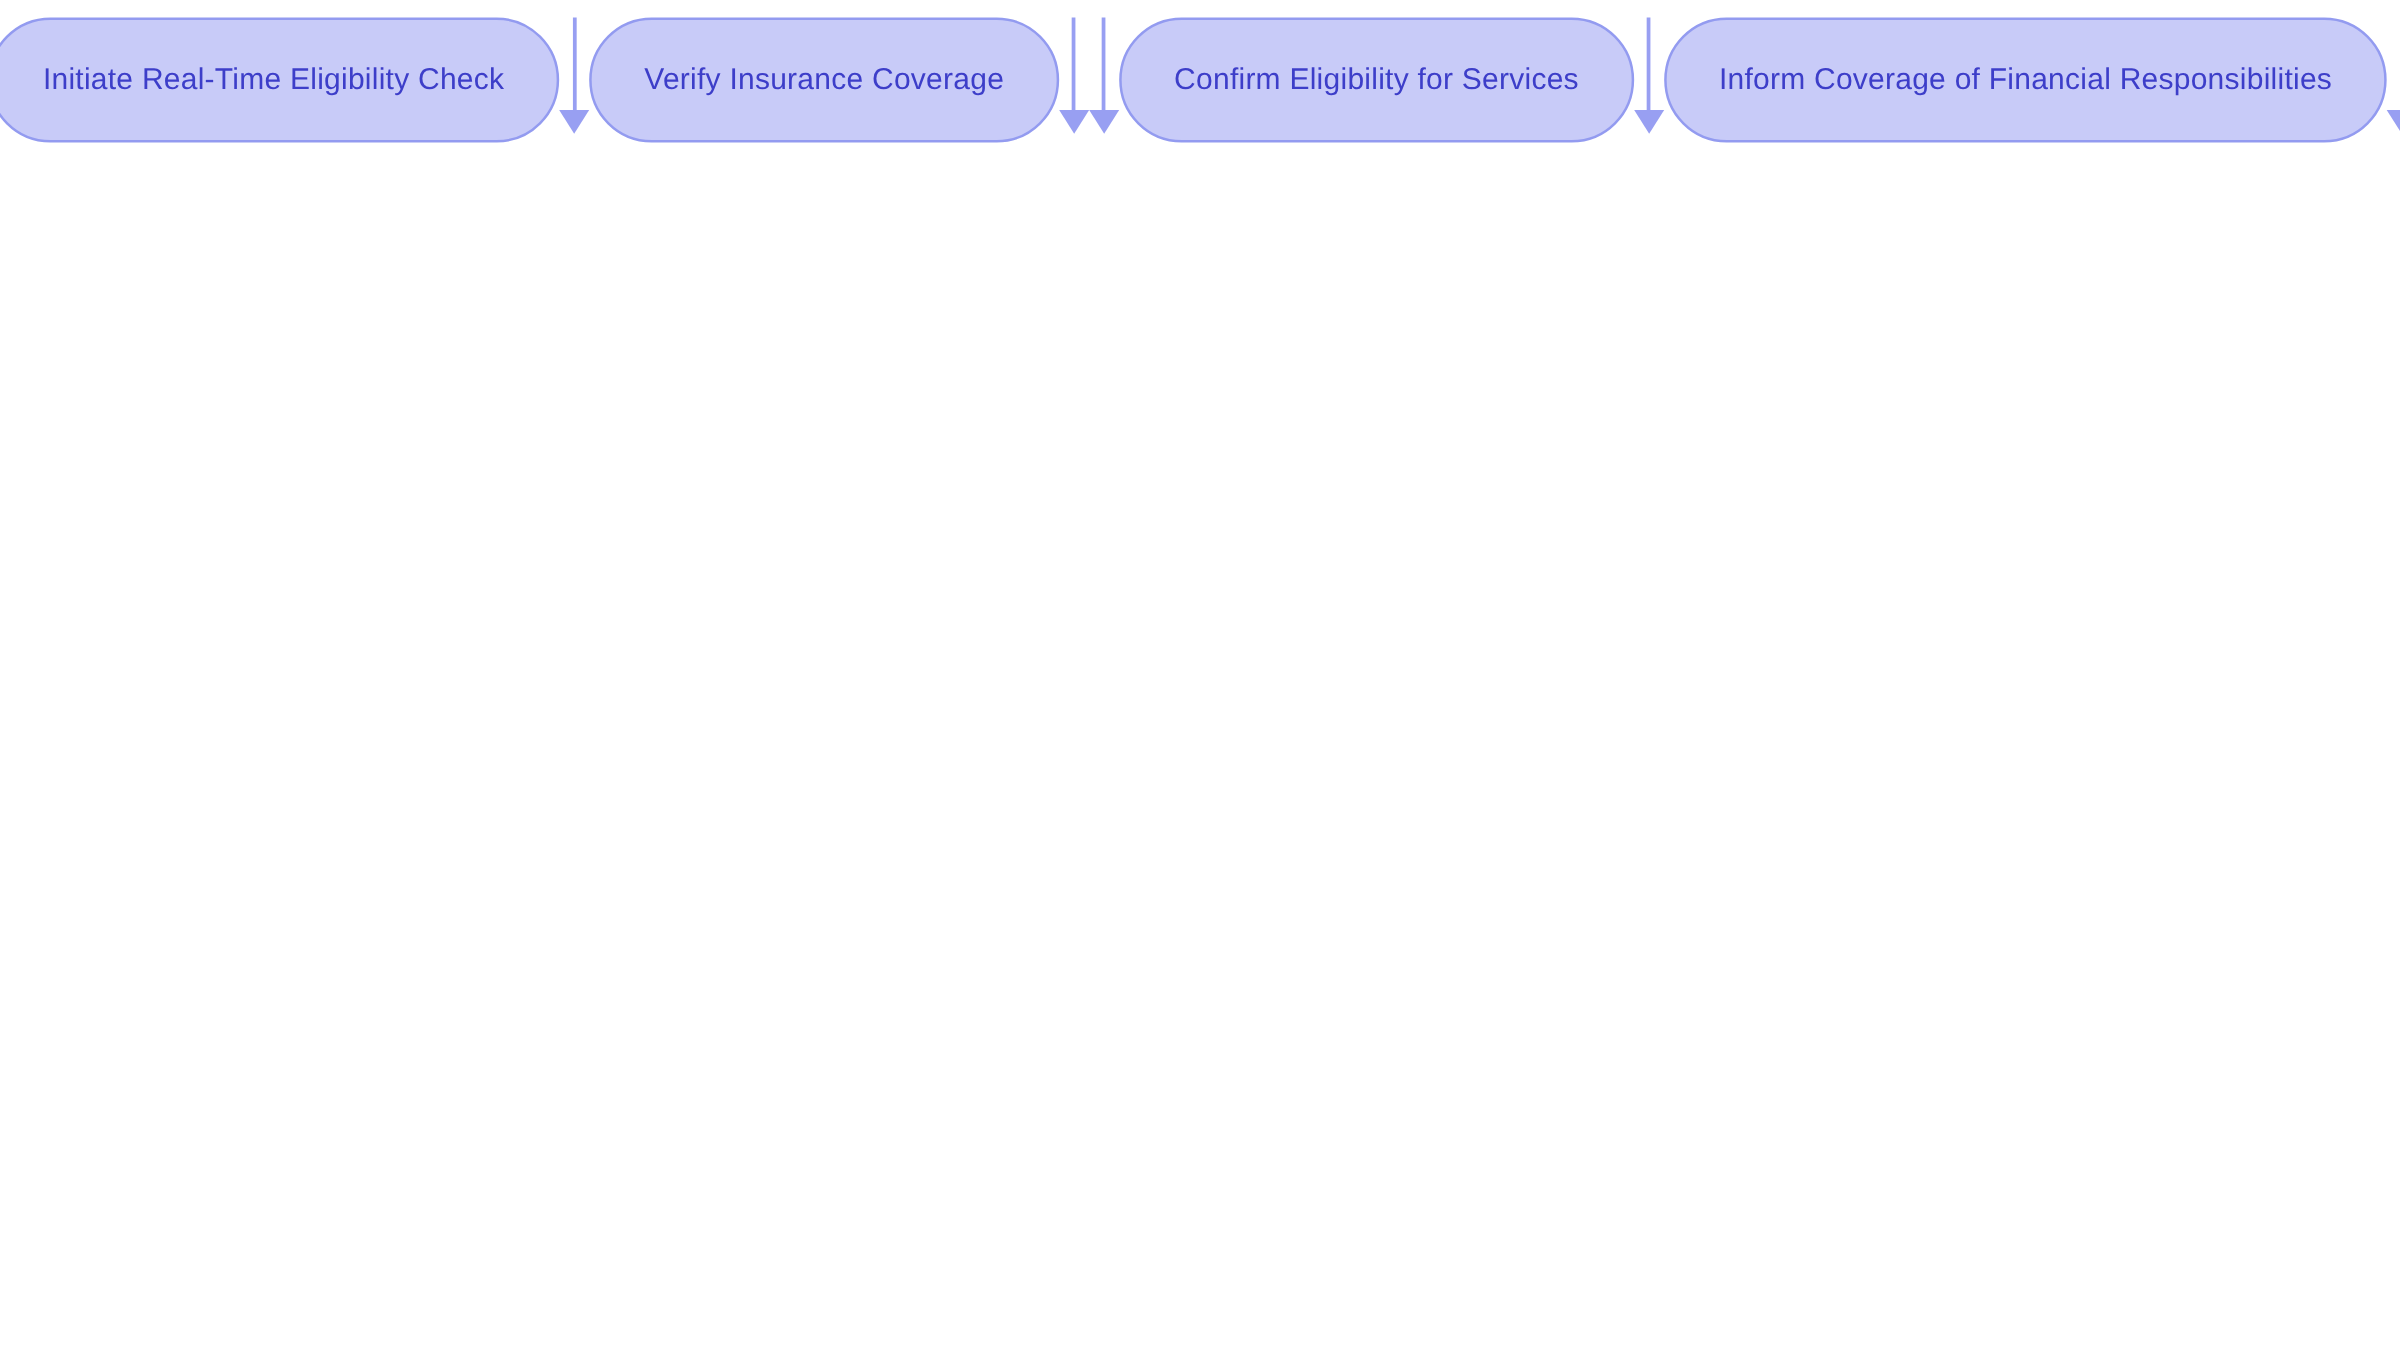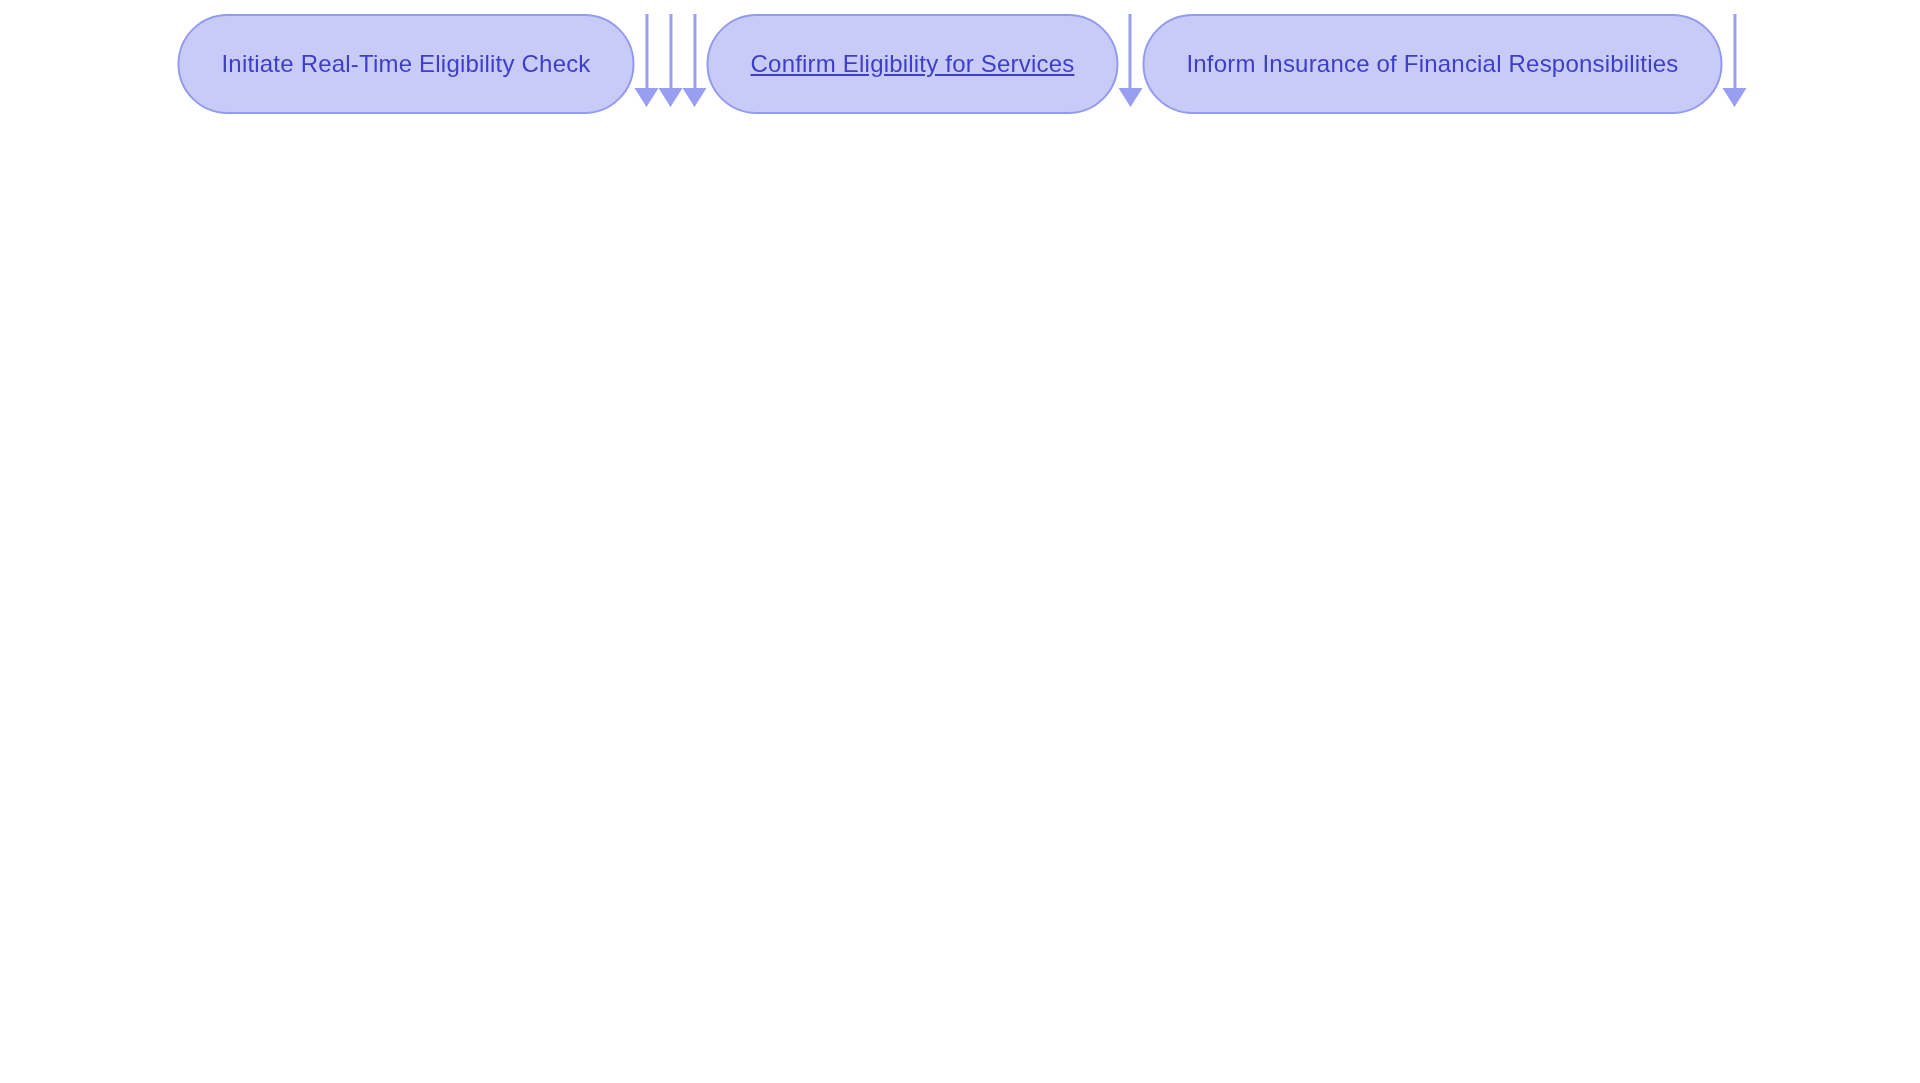--- a/index.html
+++ b/index.html
@@ -39,21 +39,21 @@
     display: flex;
     align-items: center;
     justify-content: center;
     font-size: 24px;
     letter-spacing: 0.2px;
     white-space: nowrap;
   }
   .node-1 { min-width: 450px; }
   .node-2 { min-width: 366px; }
   .node-3 { min-width: 408px; }
-  .node-4 { min-width: 404px; text-decoration: underline; }
+  .node-4 { min-width: 404px; }
   .node-5 { min-width: 557px; }
   .node-6 { min-width: 424px; }
   .arrow {
     height: 93px;
     display: flex;
     flex-direction: column;
     align-items: center;
   }
   .arrow .shaft {
     width: 3px;
@@ -76,20 +76,23 @@
 
     <div class="node node-1">
       <span>Initiate Real-Time Eligibility Check</span>
     </div>
 
     <div class="arrow">
       <div class="shaft"></div>
       <div class="head"></div>
     </div>
 
+    <div class="node node-2">
+      <span>Verify Insurance Coverage</span>
+    </div>
 
     <div class="arrow">
       <div class="shaft"></div>
       <div class="head"></div>
     </div>
 
 
     <div class="arrow">
       <div class="shaft"></div>
       <div class="head"></div>
@@ -98,21 +101,21 @@
     <div class="node node-4">
       <span>Confirm Eligibility for Services</span>
     </div>
 
     <div class="arrow">
       <div class="shaft"></div>
       <div class="head"></div>
     </div>
 
     <div class="node node-5">
-      <span>Inform Insurance of Financial Responsibilities</span>
+      <span>Inform Coverage of Financial Responsibilities</span>
     </div>
 
     <div class="arrow">
       <div class="shaft"></div>
       <div class="head"></div>
     </div>
 
 
   </div>
 </div>

